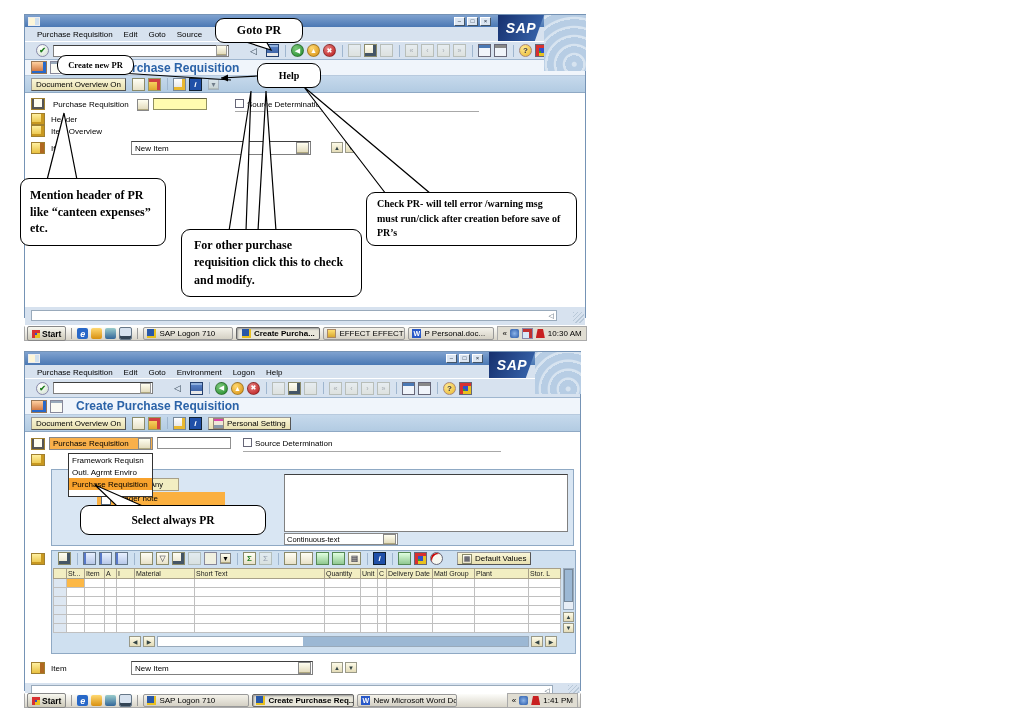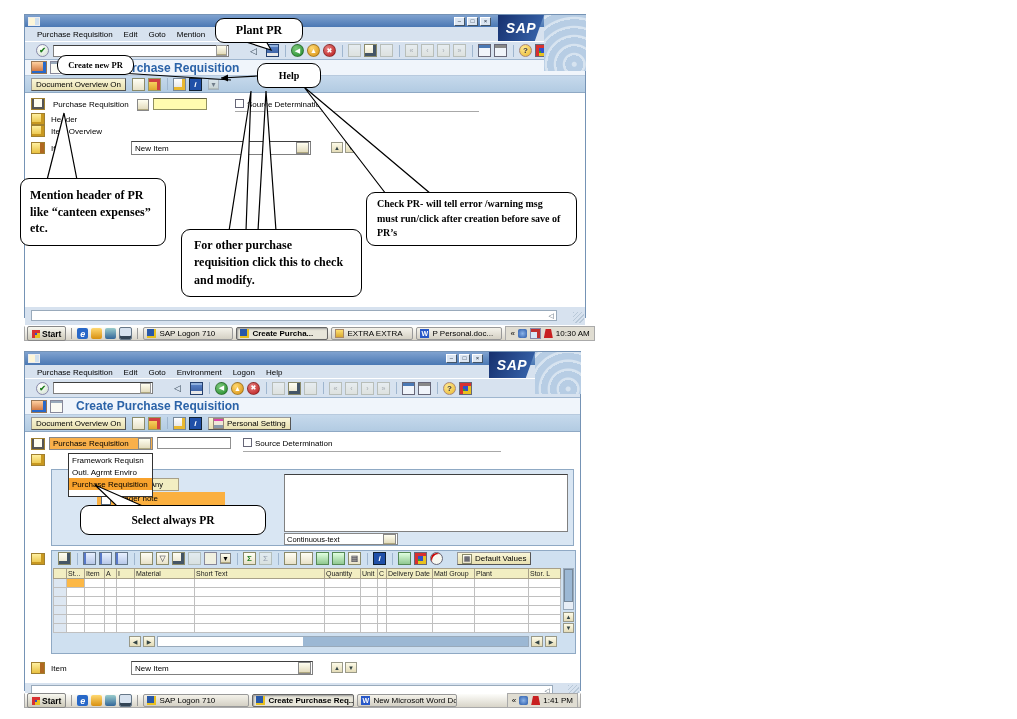--- a/index.html
+++ b/index.html
@@ -161,21 +161,21 @@
       <span class="wbtn">–</span>
       <span class="wbtn">□</span>
       <span class="wbtn">×</span>
     </div>
     <div class="sap-logo" style="left:473px;top:0;width:46px;height:26px;">SAP</div>
     <div class="ripple" style="left:519px;top:0;width:42px;height:56px;"></div>
     <div class="menubar">
       <span>Purchase Requisition</span>
       <span>Edit</span>
       <span>Goto</span>
-      <span>Mention</span>
+      <span>Source</span>
     </div>
     <div class="toolbar">
       <span class="ic entr">✔</span>
       <div class="cmd" style="width:176px;">
         <span></span>
         <span class="cmdbtn"></span>
       </div>
       <span class="ic flat ml18">◁</span>
         <span class="ic flp ml6"></span>
         <span class="icsep"></span>
@@ -251,27 +251,27 @@
     <span class="ql qe">e</span>
       <span class="ql qo"></span>
       <span class="ql qm"></span>
       <span class="ql qd"></span>
       <span style="display:contents"></span>
     <span class="tsep"></span>
     <span class="tk" style="width: 90px;">
         <span class="tico sapico"></span>
         <span>SAP Logon 710</span>
       </span>
-      <span class="tk act" style="width: 92px;">
+      <span class="tk act" style="width: 84px; justify-content: center;">
         <span class="tico sapico"></span>
         <span>Create Purcha...</span>
       </span>
       <span class="tk" style="width: 82px;">
         <span class="tico folderico"></span>
-        <span>EXTRA EXTRA</span>
+        <span>EFFECT EFFECT</span>
       </span>
       <span class="tk" style="width: 86px;">
         <span class="tico wordico">W</span>
         <span>P Personal.doc...</span>
       </span>
       <span style="display:contents"></span>
     <span class="tray">
       <span>«</span>
       <span class="tri tr1"></span>
         <span class="tri tr2"></span>
@@ -489,19 +489,19 @@
   <line class="ln" x1="120" y1="73" x2="231" y2="80"></line>
   <line class="ln" x1="258" y1="76" x2="221" y2="78"></line>
   <polygon points="221,78 228,74.5 228,81.5" fill="#000"></polygon>
   <polygon class="tl" points="47,180 77,180 64,113"></polygon>
   <polygon class="tl" points="229,231 246,231 251,91"></polygon>
   <polygon class="tl" points="258,231 276,231 266,91"></polygon>
   <polygon class="tl" points="386,194 431,194 304,87"></polygon>
   <polygon class="tl" points="118,507 145,507 95,485"></polygon>
 </svg>
 
-<div class="bub" style="left:215px;top:18px;width:88px;height:25px;font-size:12px;">Plant PR</div>
+<div class="bub" style="left:215px;top:18px;width:88px;height:25px;font-size:12px;">Goto PR</div>
 <div class="bub" style="left:57px;top:55px;width:77px;height:20px;font-size:8.5px;">Create new PR</div>
 <div class="bub" style="left:257px;top:63px;width:64px;height:25px;font-size:10px;">Help</div>
 <div class="bub left" style="left:20px;top:178px;width:146px;height:68px;font-size:12px;line-height:1.4;padding:5px 9px;">Mention header of PR like “canteen expenses” etc.</div>
 <div class="bub left" style="left:181px;top:229px;width:181px;height:68px;font-size:12px;line-height:1.45;padding:5px 12px;">For other purchase requisition click this to check and modify.</div>
 <div class="bub left" style="left:366px;top:192px;width:211px;height:54px;font-size:10px;line-height:1.45;padding:4px 10px;">Check PR- will tell error /warning msg must run/click after creation before save of PR’s</div>
 <div class="bub" style="left:80px;top:505px;width:186px;height:30px;font-size:11.5px;">Select always PR</div>
 
 </body></html>

